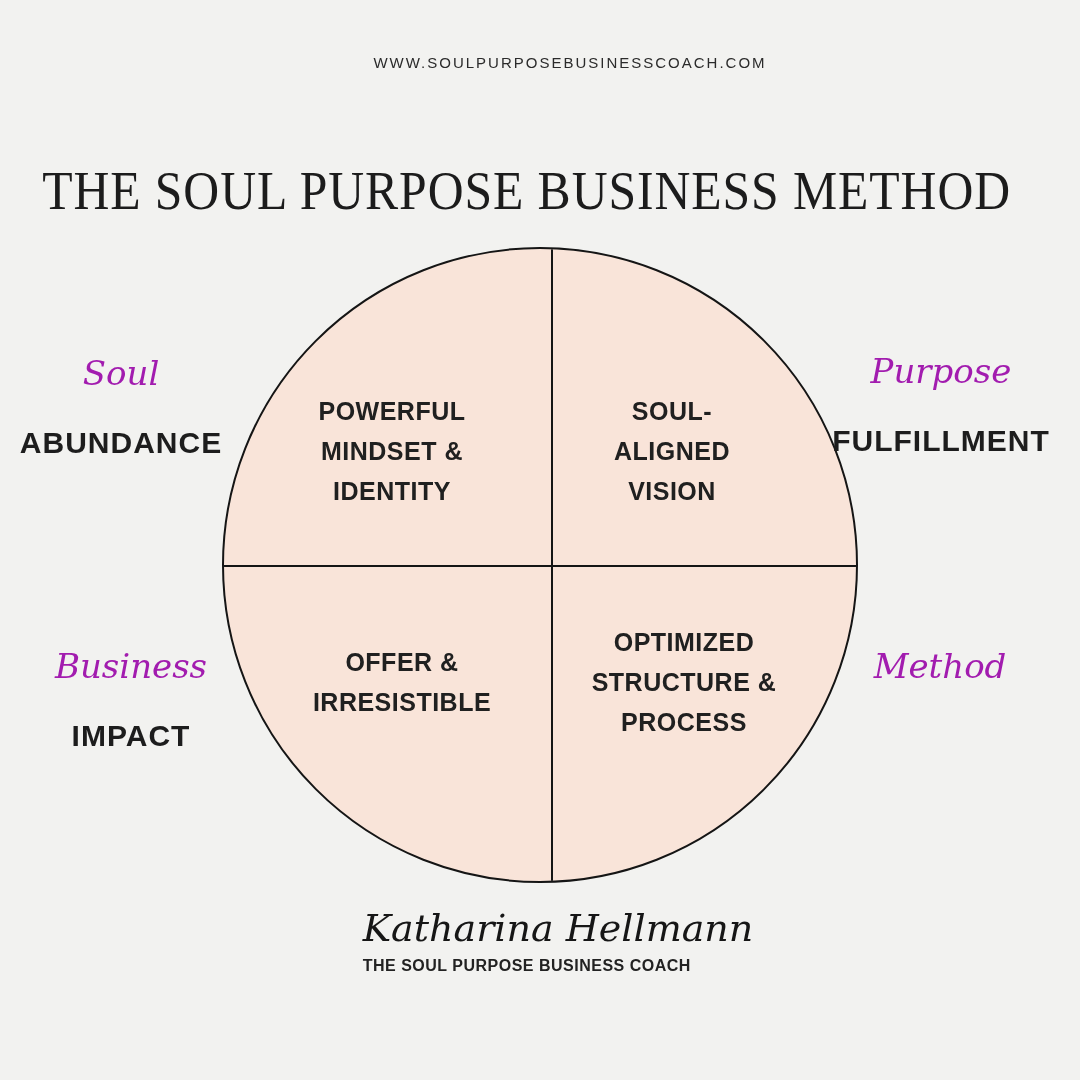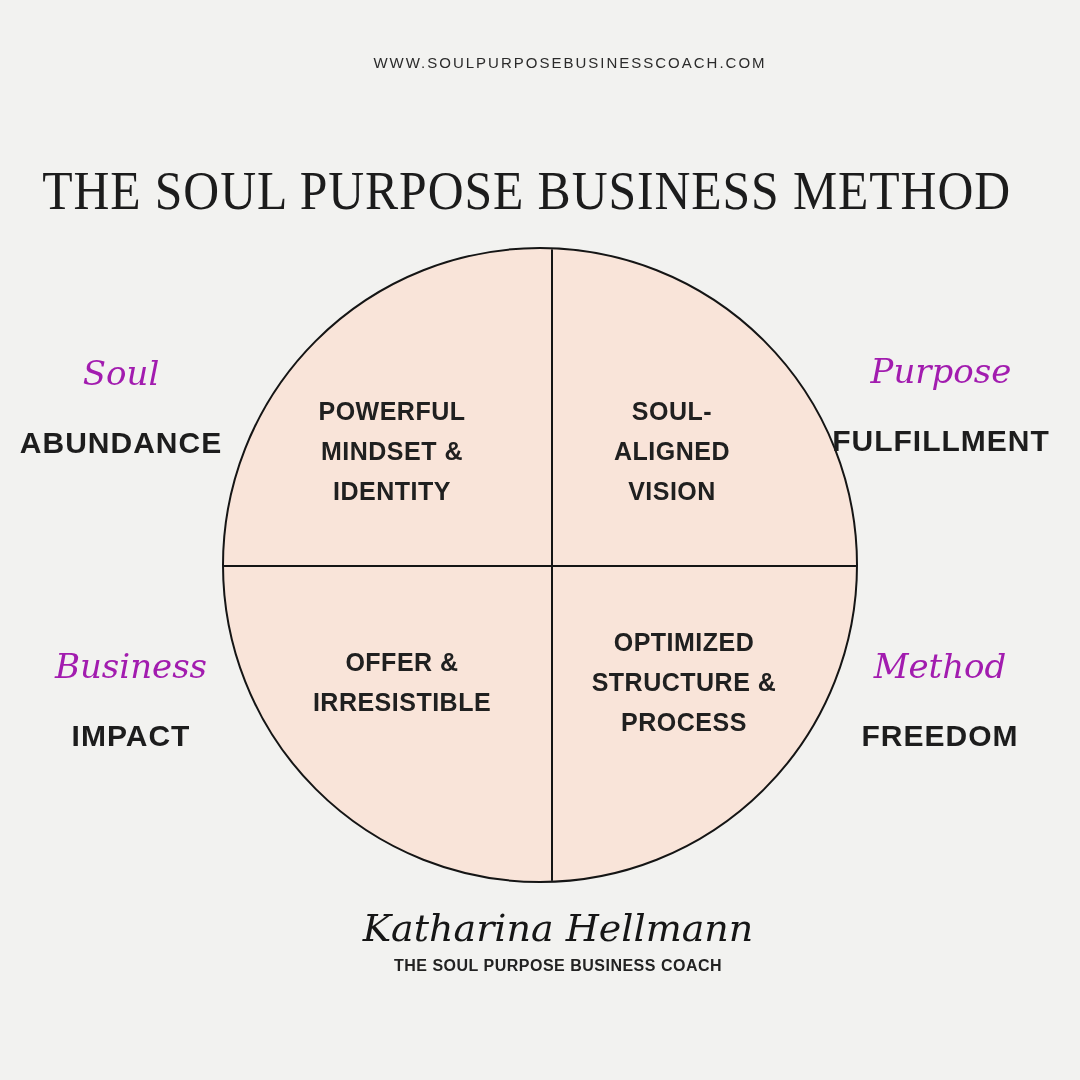--- a/index.html
+++ b/index.html
@@ -52,21 +52,21 @@
   }
   .corner .caps {
     font-weight: bold; font-size: 30px; line-height: 36px; letter-spacing: 1px;
     margin-top: 31px; color: #1d1d1d;
   }
   .c-lt { left: 121px; top: 352px; }
   .c-rt { left: 941px; top: 350px; text-align: center; }
   .c-lb { left: 131px; top: 645px; }
   .c-rb { left: 940px; top: 645px; }
 
-  .signature-block { left: 558px; top: 903px; text-align: center; white-space: nowrap; }
+  .signature-block { left: 558px; top: 903px; white-space: nowrap; }
   .signature {
     font-family: "DejaVu Serif", serif; font-style: italic;
     font-size: 38px; line-height: 50px; color: #161616;
   }
   .subtitle {
     font-weight: bold; font-size: 16px; line-height: 20px; letter-spacing: 0.5px;
     margin-top: 3px; color: #222222;
   }
 </style>
 </head>
@@ -116,19 +116,18 @@
   <div class="caps">FULFILLMENT</div>
 </div>
 
 <div class="abs center-x corner c-lb">
   <div class="script-text">Business</div>
   <div class="caps">IMPACT</div>
 </div>
 
 <div class="abs center-x corner c-rb">
   <div class="script-text">Method</div>
-  <div class="caps">FREEDOM</div>
 </div>
 
 <div class="abs center-x signature-block">
   <div class="signature">Katharina Hellmann</div>
   <div class="subtitle">THE SOUL PURPOSE BUSINESS COACH</div>
 </div>
 
 </body></html>

